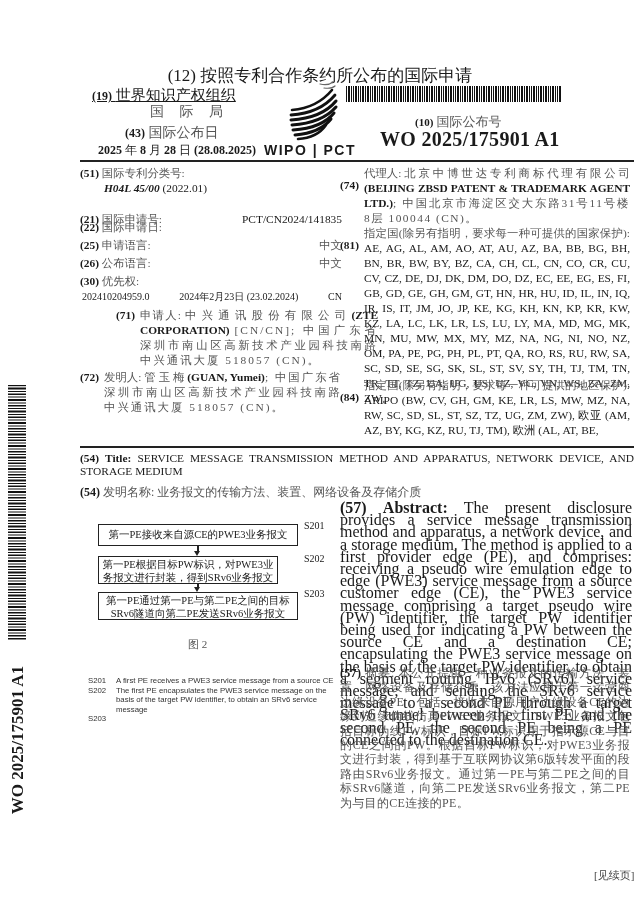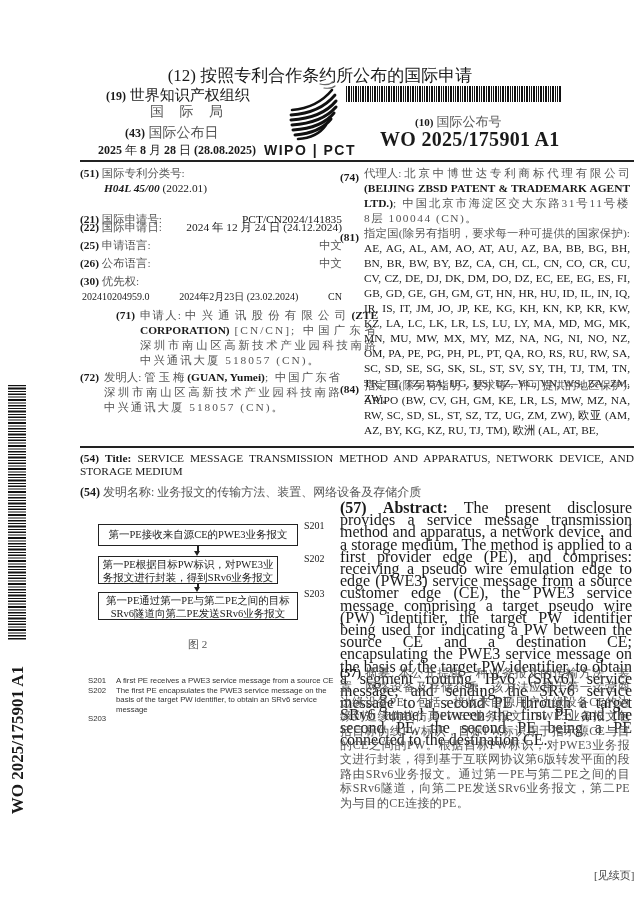--- a/index.html
+++ b/index.html
@@ -4,41 +4,41 @@
 <style>
   html, body { margin:0; padding:0; background:#fff; }
   body { width:640px; height:905px; position:relative; overflow:hidden;
          font-family:"Liberation Serif","DejaVu Serif",serif; color:#1a1a1a; }
   .abs { position:absolute; }
   .gray { color:#555; }
   .num { font-weight:bold; color:#1a1a1a; }
 
   
   #hdr-title { left:0; width:640px; top:64px; text-align:center; font-size:17px; }
-  #org { left:106px; top:86px; font-size:15px; }
+  #org { left:92px; top:86px; font-size:15px;text-decoration:underline; }
   #org-sub { left:150px; top:103px; font-size:14px; letter-spacing:6px; }
   #pubdate-lbl { left:125px; top:124px; font-size:14px; }
   #pubdate { left:98px; top:142px; font-size:12px; font-weight:bold; }
   #pubdate .cj { font-weight:normal; }
   #logo { left:262px; top:78px; width:110px; height:82px; }
   #barcode-top { left:346px; top:86px; width:216px; height:16px; }
   #pubno-lbl { left:415px; top:113px; font-size:13px; }
   #pubno { left:380px; top:128px; font-size:20px; font-weight:bold; letter-spacing:0.3px; }
 
   .rule { left:80px; width:554px; height:2px; background:#222; }
 
   
   .lc { left:80px; width:262px; font-size:11.4px; line-height:15px; }
   .lc .row { display:flex; justify-content:space-between; }
   .spaced { letter-spacing:3.3px; }
 
   
   .rc { left:340px; width:290px; font-size:11.4px; line-height:15px; }
   .rc .body { margin-left:24px; }
-  .rc .lbl { position:absolute; left:0; top:4px; }
+  .rc .lbl { position:absolute; left:0; top:12px; }
 
   #title-en { left:80px; top:452px; width:554px; font-size:11.4px; line-height:13px; text-align:justify; }
   #title-cn { left:80px; top:484px; font-size:12px; }
 
   
   .fbox { position:absolute; border:1.2px solid #222; font-size:10.5px; text-align:center; line-height:13px; box-sizing:border-box; }
   .flabel { position:absolute; font-size:10px; }
   .arrow { position:absolute; width:1.5px; background:#222; }
   .arrow::after { content:""; position:absolute; left:-3px; bottom:-4px; border-left:3.7px solid transparent; border-right:3.7px solid transparent; border-top:5px solid #222; }
 
@@ -208,21 +208,20 @@
 
 <div class="abs lc" style="top:202px;margin-top:10px;">
   <div class="row">
       <span><span class="num">(21)</span> <span class="gray">国际申请号:</span></span>
       <span>PCT/CN2024/141835</span>
     </div>
 </div>
 <div class="abs lc" style="top:220px;">
   <div class="row">
       <span><span class="num">(22)</span> <span class="gray">国际申请日:</span></span>
-      <span>2024 年 12 月 24 日 (24.12.2024)</span>
     </div>
 </div>
 <div class="abs lc" style="top:238px;">
   <div class="row">
       <span><span class="num">(25)</span> <span class="gray">申请语言:</span></span>
       <span class="gray">中文</span>
     </div>
 </div>
 <div class="abs lc" style="top:256px;">
   <div class="row">

